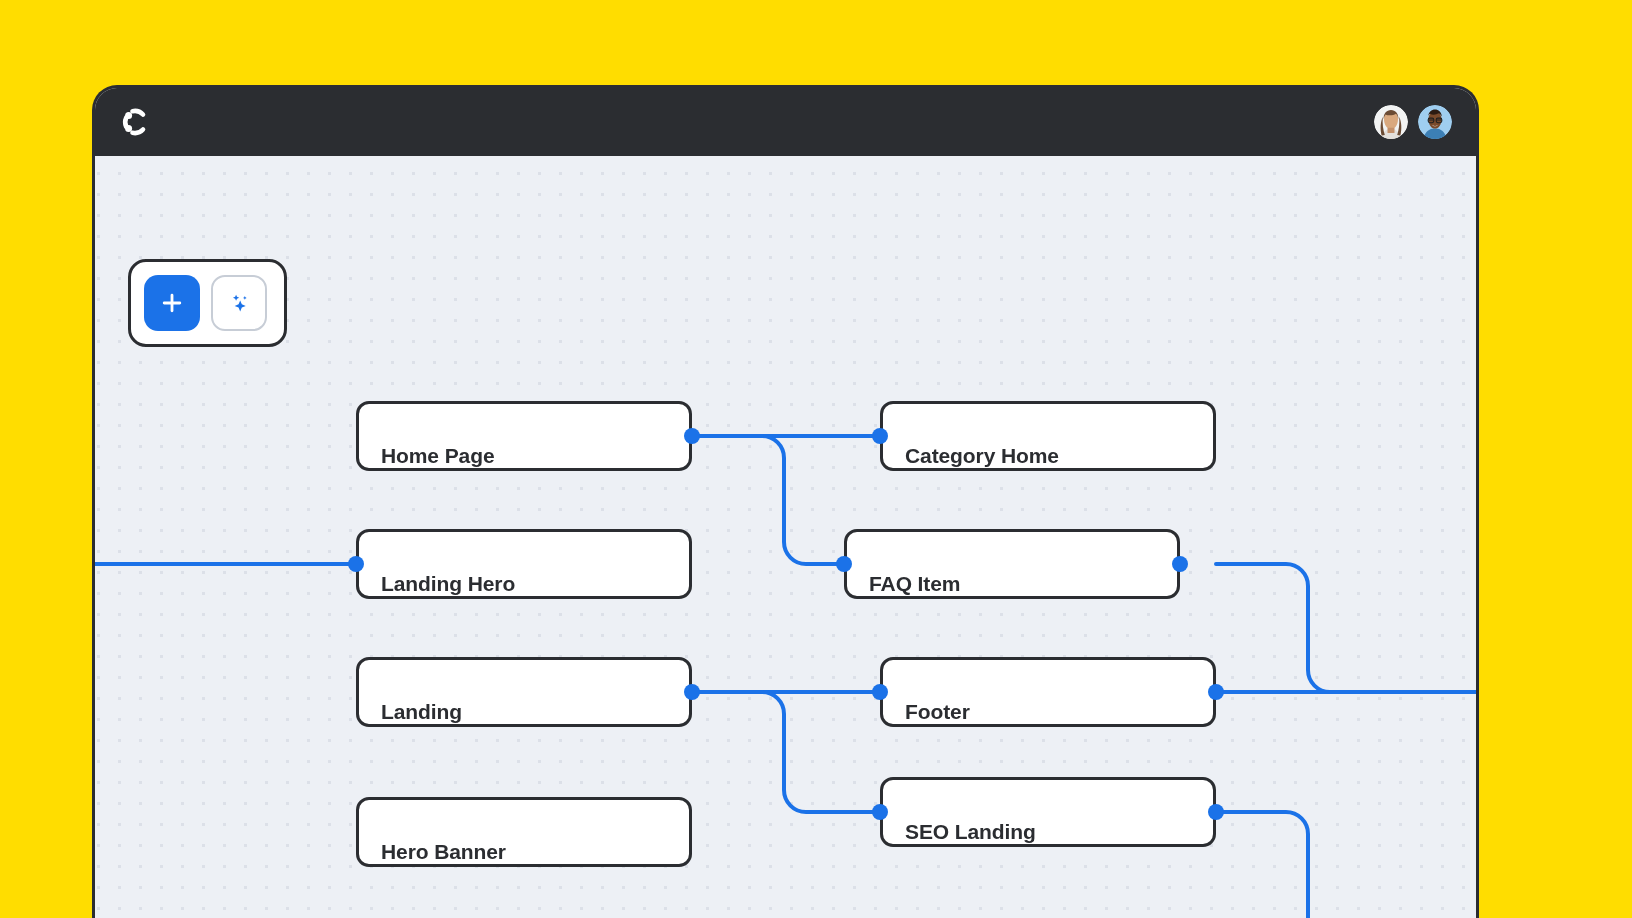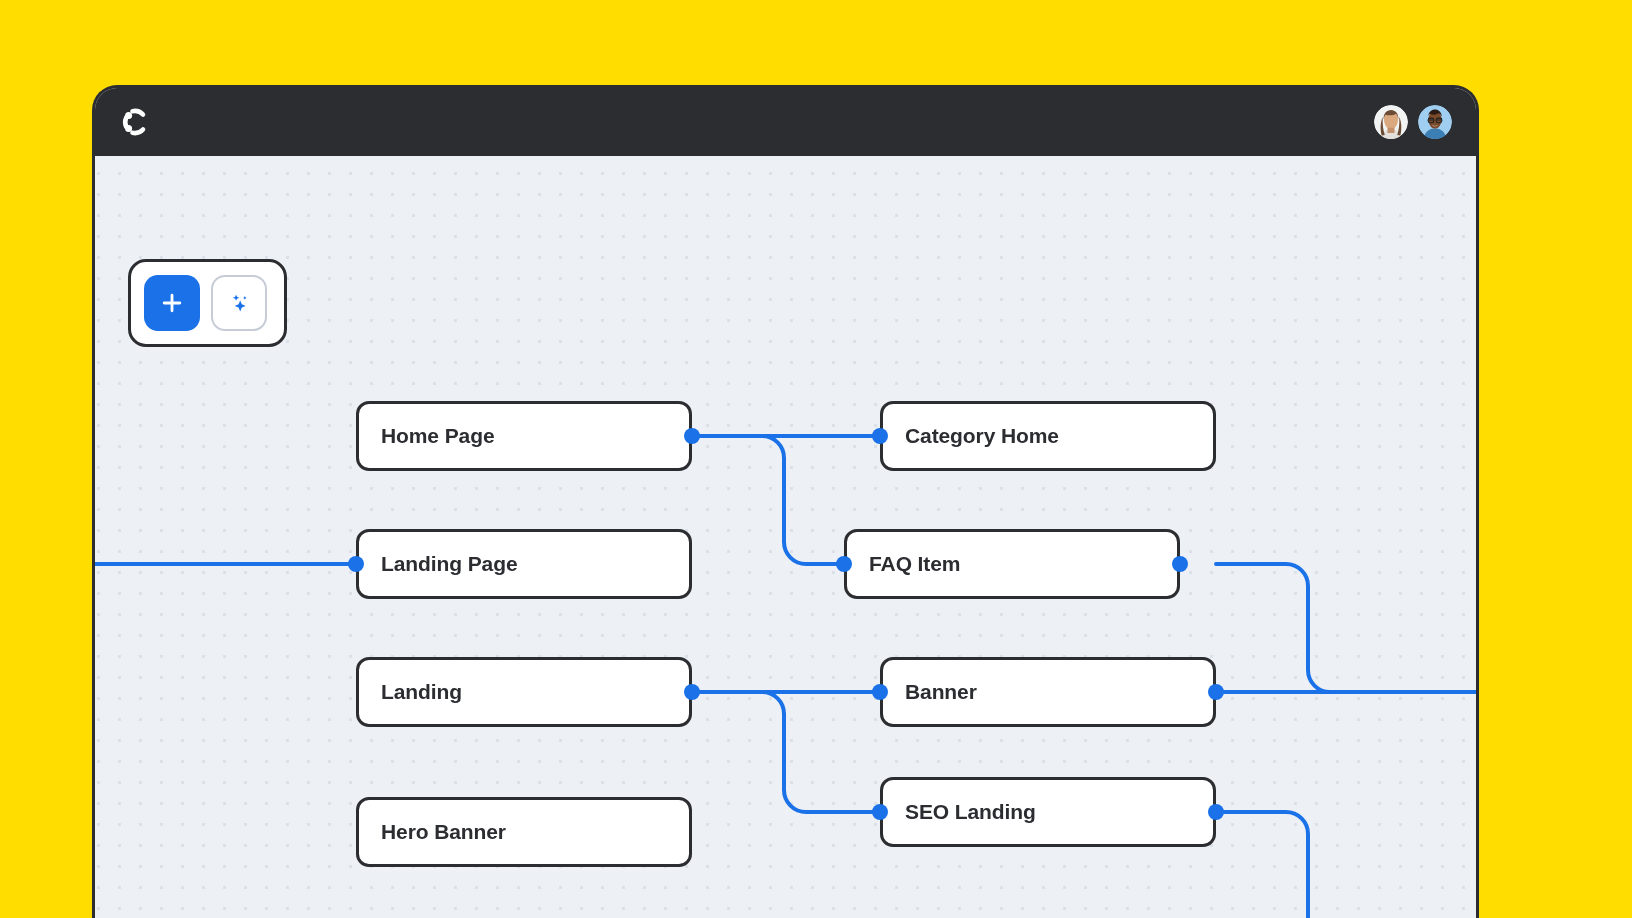--- a/index.html
+++ b/index.html
@@ -77,22 +77,22 @@
   }
 
   
   .node {
     position: absolute;
     height: 70px;
     background: #FFFFFF;
     border: 3px solid #2B2D31;
     border-radius: 13px;
     display: flex;
-    align-items: center;
-    padding: 16px 22px;
+    align-items: flex-end;
+    padding: 0 22px;
     z-index: 5;
   }
   .node-label {
     font-size: 21px;
     font-weight: 600;
     color: #2B2D31;
     letter-spacing: -0.1px;
     white-space: nowrap;
   }
 
@@ -204,37 +204,37 @@
       <span class="node-label">Home Page</span>
       <span class="port right"></span>
     </div>
 
     <div class="node" style="left:785px; top:245px; width:336px;">
       <span class="node-label">Category Home</span>
       <span class="port left"></span>
     </div>
 
     <div class="node" style="left:261px; top:373px; width:336px;">
-      <span class="node-label">Landing Page</span>
+      <span class="node-label">Landing Hero</span>
       <span class="port left"></span>
     </div>
 
     <div class="node" style="left:749px; top:373px; width:336px;">
       <span class="node-label">FAQ Item</span>
       <span class="port left"></span>
       <span class="port right"></span>
     </div>
 
     <div class="node" style="left:261px; top:501px; width:336px;">
       <span class="node-label">Landing</span>
       <span class="port right"></span>
     </div>
 
     <div class="node" style="left:785px; top:501px; width:336px;">
-      <span class="node-label">Banner</span>
+      <span class="node-label">Footer</span>
       <span class="port left"></span>
       <span class="port right"></span>
     </div>
 
     <div class="node" style="left:261px; top:621px; width:336px;margin-top:20px;">
       <span class="node-label">Hero Banner</span>
     </div>
 
     <div class="node" style="left:785px; top:621px; width:336px;">
       <span class="node-label">SEO Landing</span>

